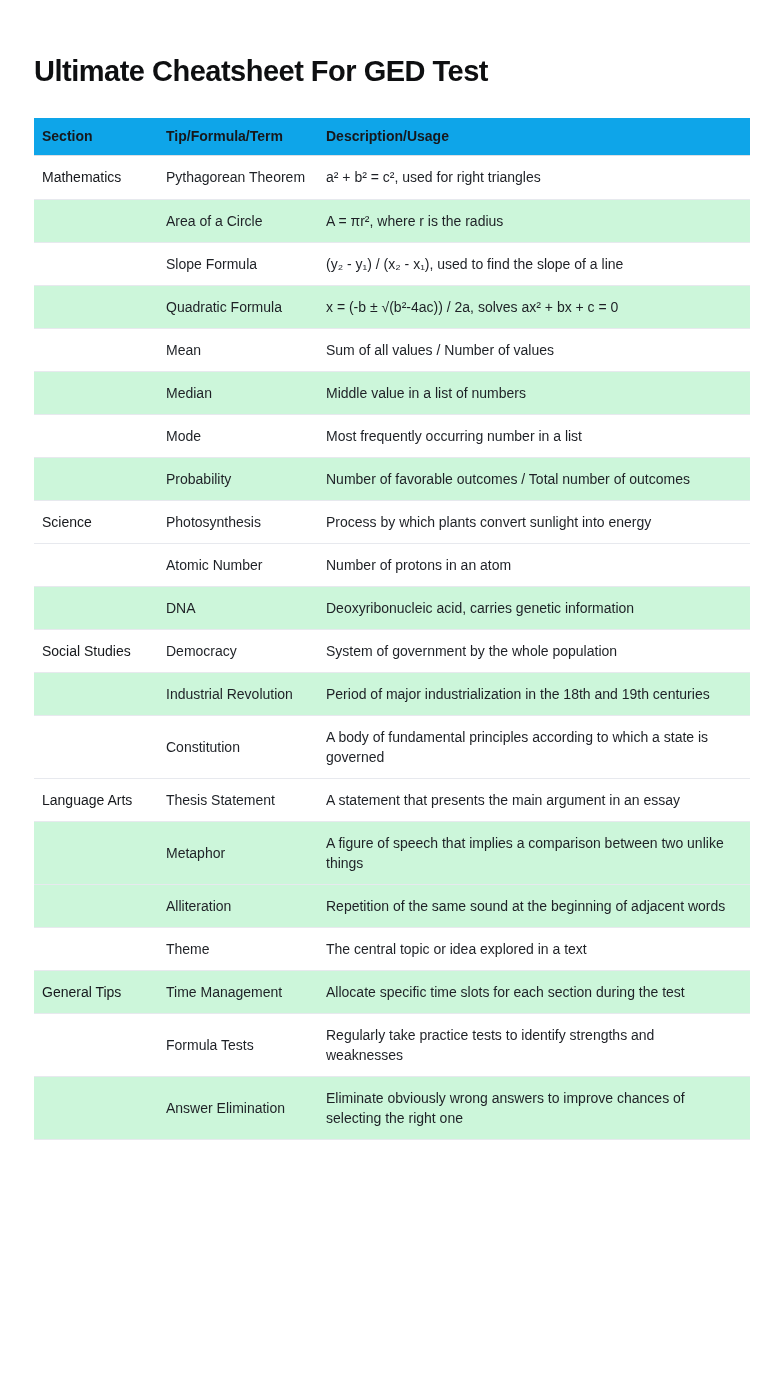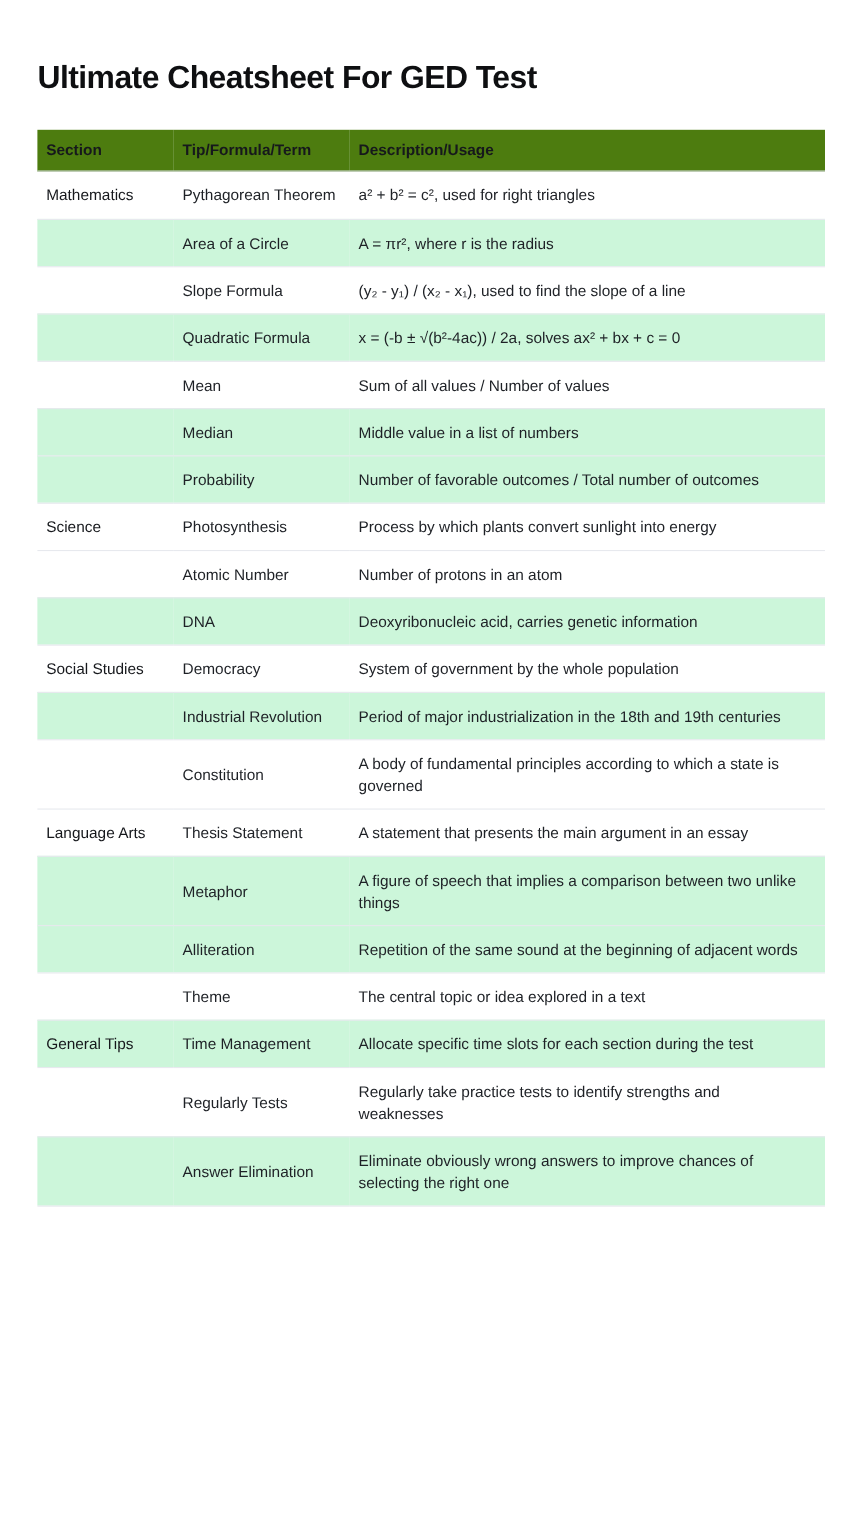--- a/index.html
+++ b/index.html
@@ -26,21 +26,21 @@
   table.cheatsheet {
     border-collapse: collapse;
     table-layout: fixed;
     width: 716px;
     font-size: 14px;
   }
   col.col-section { width: 124px; }
   col.col-term    { width: 160px; }
   col.col-desc    { width: 432px; }
   thead tr {
-    background: #4d7c0f;
+    background: #0ea5e9;
     margin-left: 16px;
   }
   th {
     text-align: left;
     font-weight: 700;
     padding: 9px 8px;
     line-height: 1.4;
     border-bottom: 1px solid #dcdfe4;
     color: #16181c;
   }
@@ -112,20 +112,25 @@
     <td class="term-cell">Mean</td>
     <td class="desc-cell">Sum of all values / Number of values</td>
   </tr>
 
   <tr class="highlight">
     <td class="section-cell"></td>
     <td class="term-cell">Median</td>
     <td class="desc-cell">Middle value in a list of numbers</td>
   </tr>
 
+  <tr>
+    <td class="section-cell"></td>
+    <td class="term-cell">Mode</td>
+    <td class="desc-cell">Most frequently occurring number in a list</td>
+  </tr>
 
   <tr class="highlight">
     <td class="section-cell"></td>
     <td class="term-cell">Probability</td>
     <td class="desc-cell">Number of favorable outcomes / Total number of outcomes</td>
   </tr>
 
   <tr>
     <td class="section-cell">Science</td>
     <td class="term-cell">Photosynthesis</td>
@@ -190,21 +195,21 @@
   </tr>
 
   <tr class="highlight">
     <td class="section-cell">General Tips</td>
     <td class="term-cell">Time Management</td>
     <td class="desc-cell">Allocate specific time slots for each section during the test</td>
   </tr>
 
   <tr>
     <td class="section-cell"></td>
-    <td class="term-cell">Regularly Tests</td>
+    <td class="term-cell">Formula Tests</td>
     <td class="desc-cell">Regularly take practice tests to identify strengths and weaknesses</td>
   </tr>
 
   <tr class="highlight">
     <td class="section-cell"></td>
     <td class="term-cell">Answer Elimination</td>
     <td class="desc-cell">Eliminate obviously wrong answers to improve chances of selecting the right one</td>
   </tr>
 </tbody>
   </table>

